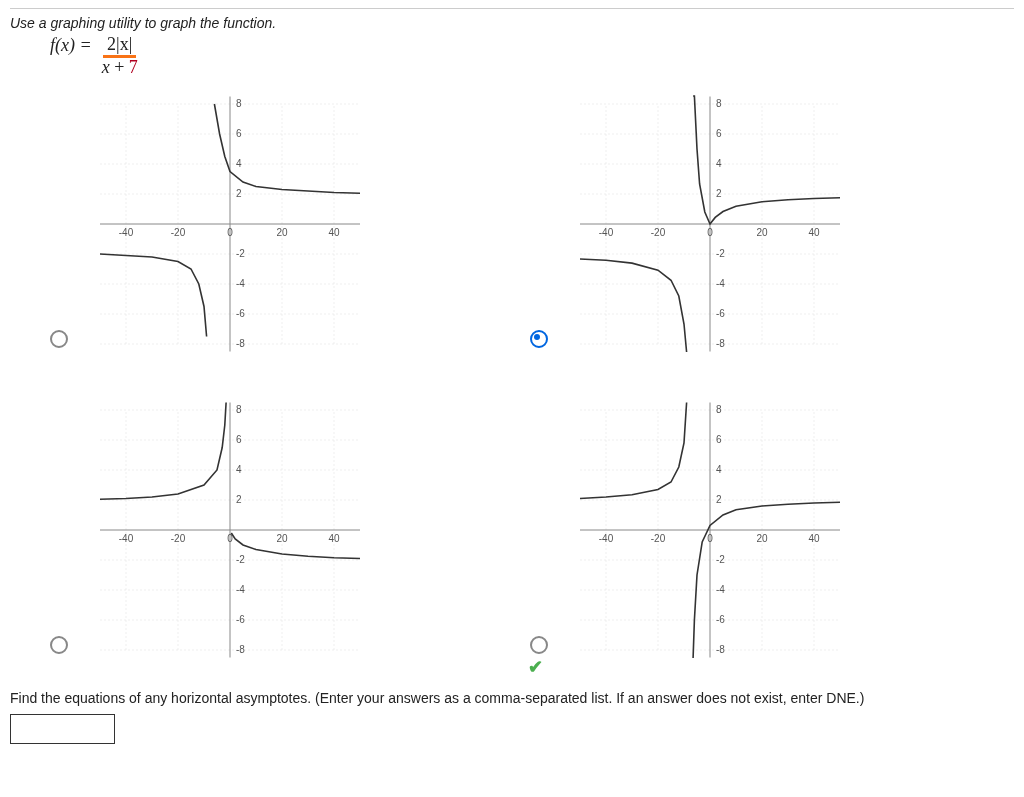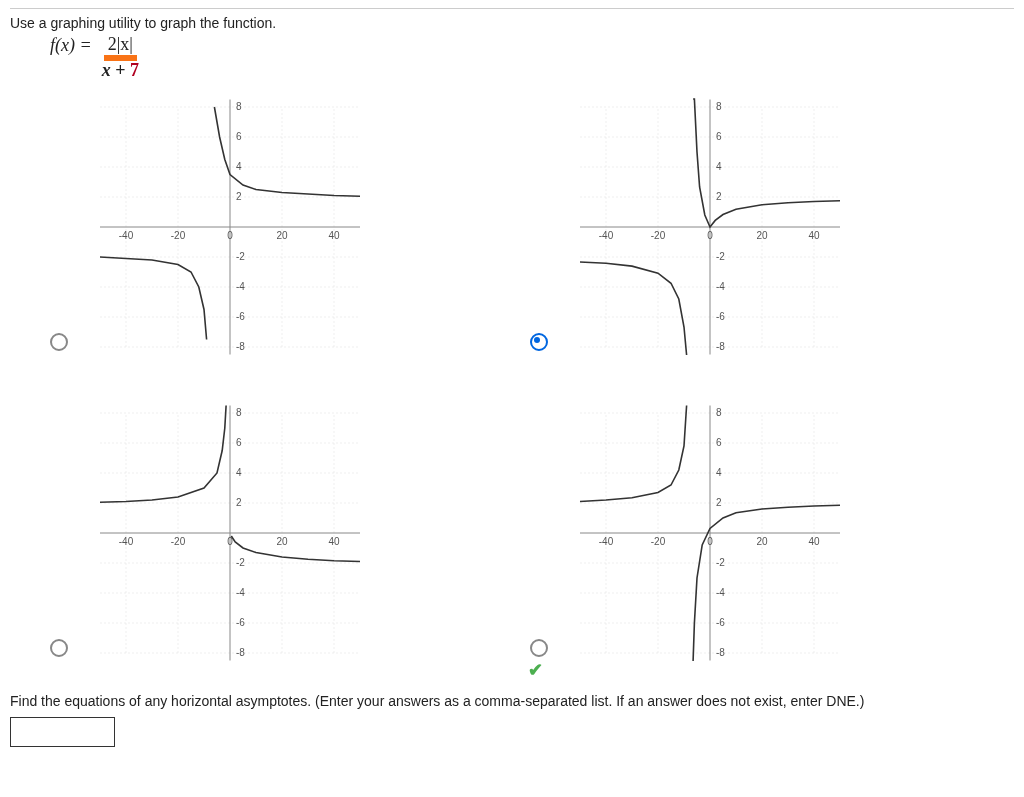--- a/index.html
+++ b/index.html
@@ -5,46 +5,46 @@
   body {
     margin: 0;
     padding: 8px 10px;
     font-family: Arial, Helvetica, sans-serif;
     font-size: 14px;
     color: #222;
     width: 1024px;
     box-sizing: border-box;
   }
   .prompt {
+    font-style: italic;
   }
   .formula {
     font-family: "Times New Roman", serif;
     font-size: 18px;
     margin: 4px 0 10px 40px;
     display: flex;
     align-items: flex-start;
     font-style: italic;
   }
   .formula .fx {
     margin-right: 6px;
   }
   .frac {
     display: inline-flex;
     flex-direction: column;
     align-items: center;
     font-style: normal;
     line-height: 1.1;
   }
   .frac .num {
-    border-bottom: 6px solid #f97316;
+    border-bottom: 3px solid #f97316;
     padding: 0 4px;
   }
   .frac .den {
     padding: 0 4px;
-    font-weight: bold;
   }
   .frac .two { font-style: normal; }
   .frac .xvar { font-style: italic; }
   .frac .seven { color: #b00020; font-style: normal; }
   .options {
     display: grid;
     grid-template-columns: 460px 460px;
     column-gap: 20px;
     row-gap: 40px;
     margin: 10px 0 30px 40px;

